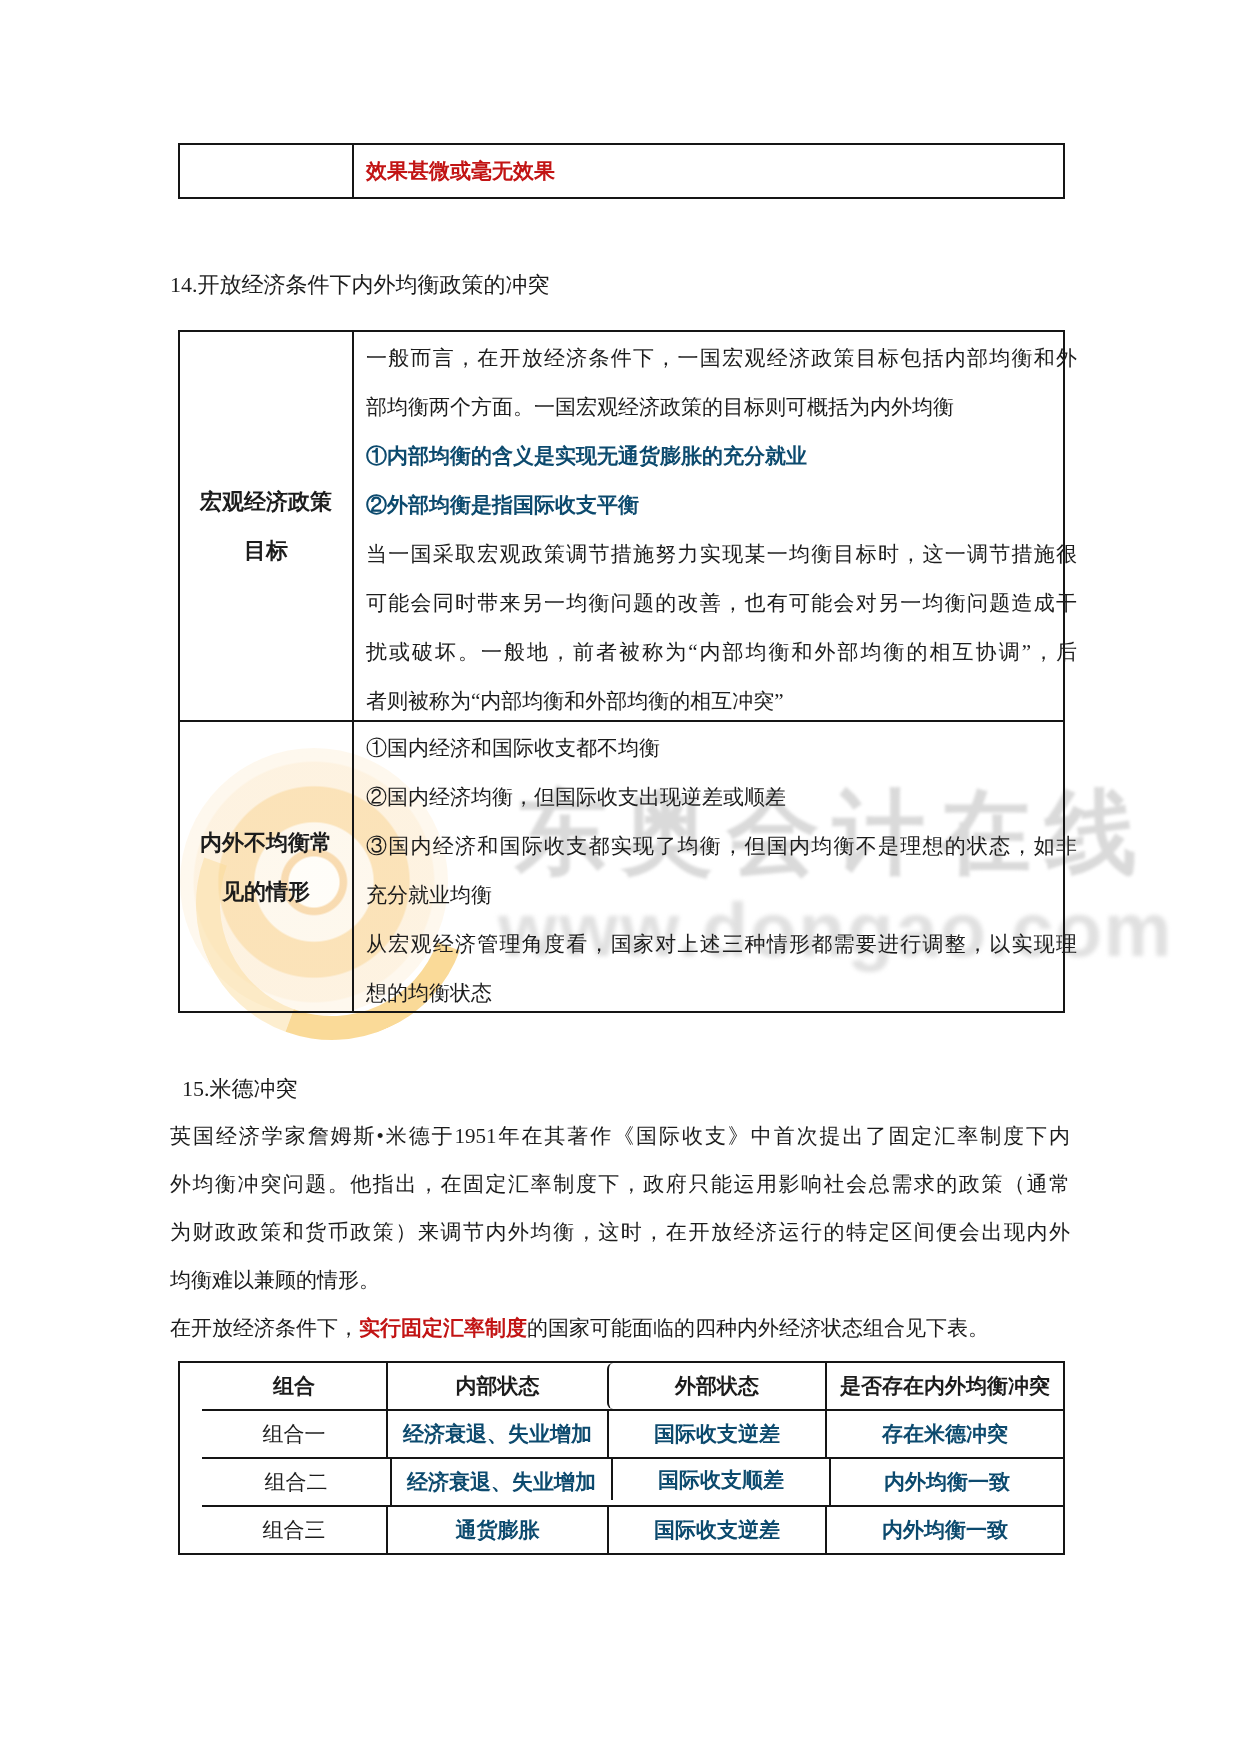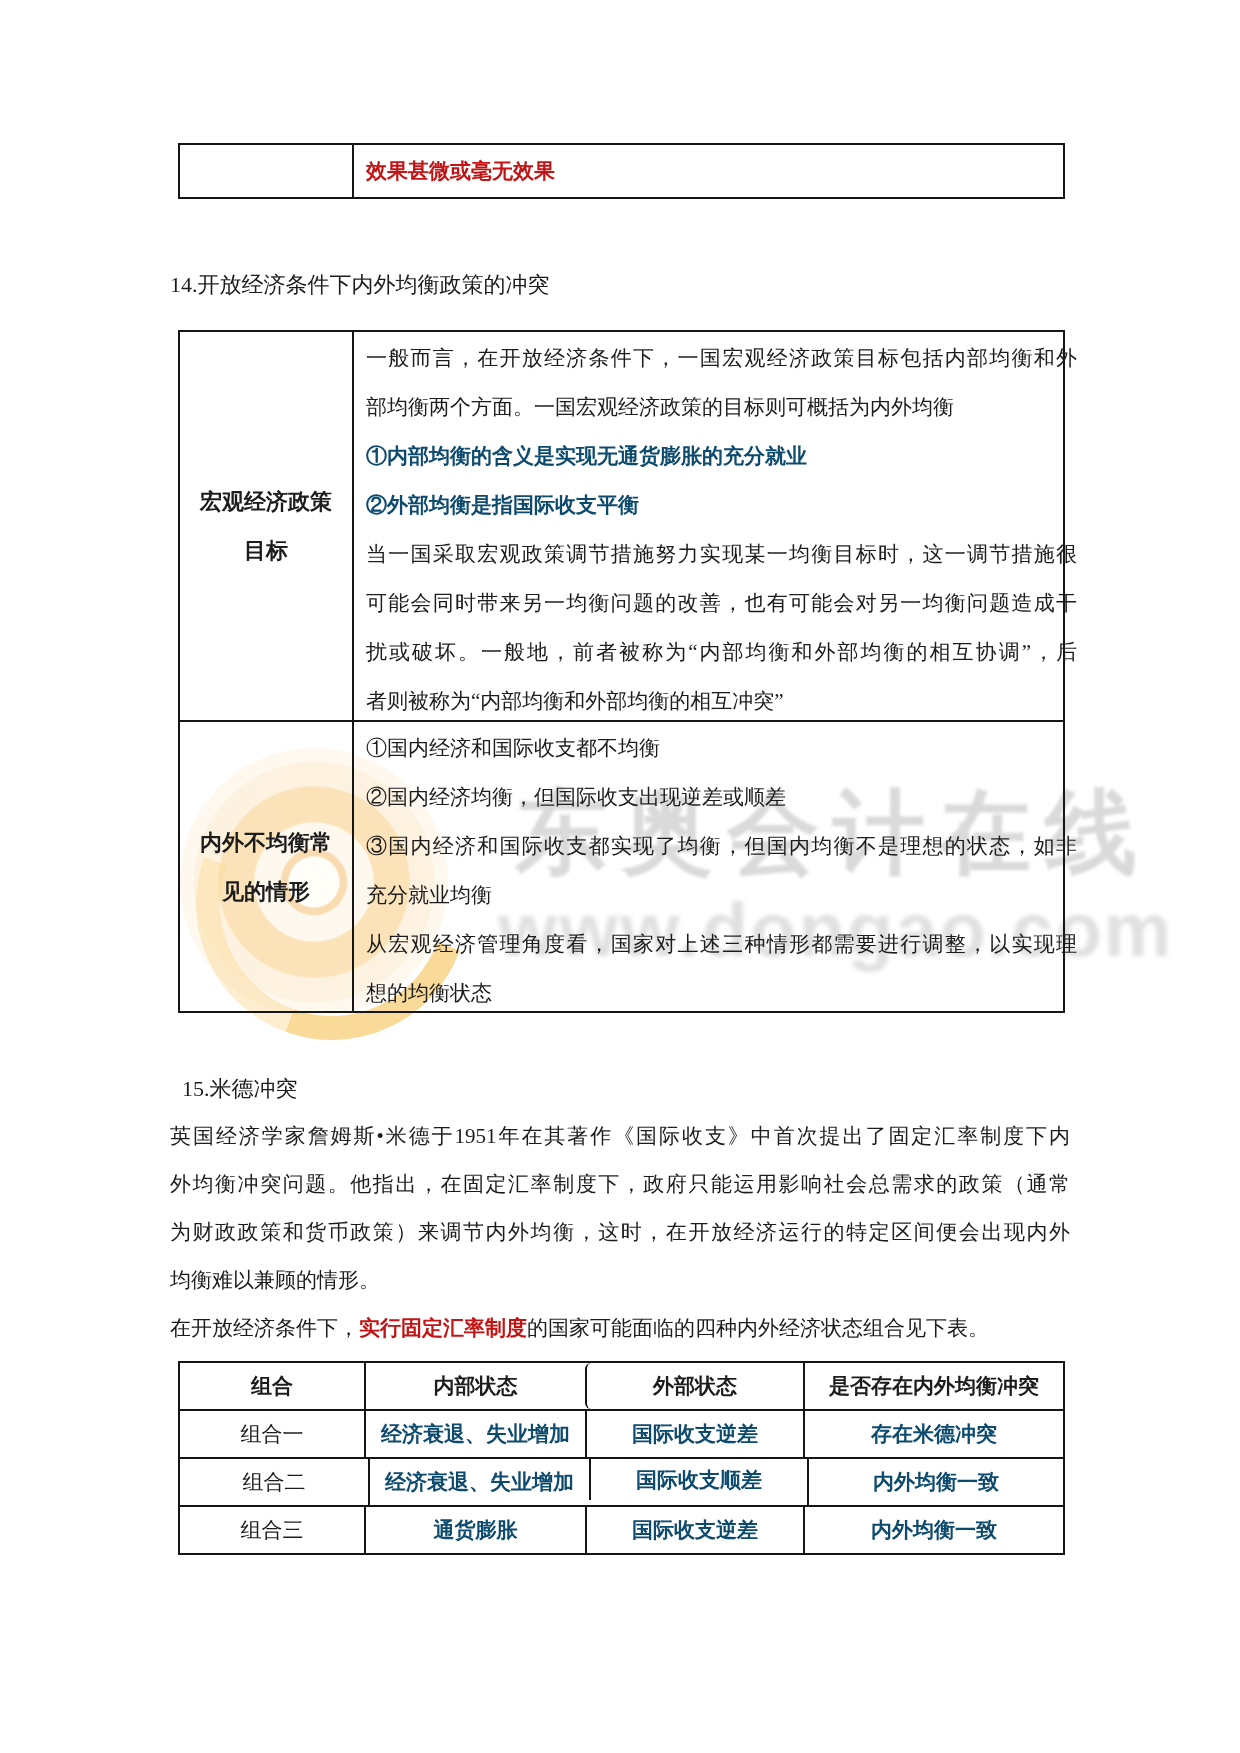--- a/index.html
+++ b/index.html
@@ -59,21 +59,21 @@
   .jline{white-space:normal;text-align:justify;text-align-last:justify;}
   .blue{color:#0c4a6e;font-weight:bold;}
   .red{color:#c21414;font-weight:bold;}
   .heading{font-size:22px;line-height:30px;color:#1c1c1c;white-space:nowrap;}
   .para-line{font-size:21px;line-height:48px;white-space:nowrap;}
   .para-just{white-space:normal;text-align:justify;text-align-last:justify;}
   .vsep{position:absolute;top:0;bottom:0;width:2px;background:#151515;}
   .hsep{position:absolute;left:0;right:0;height:2px;background:#151515;}
   
   .grid-tbl{border:2px solid #151515;box-sizing:border-box;}
-  .grid-row{display:flex;}
+  .grid-row{display:flex;margin-left:22px;}
   .grid-cell{
     box-sizing:border-box;display:flex;align-items:center;justify-content:center;
     font-size:21px;text-align:center;border-left:2px solid #151515;border-top:2px solid #151515;
   }
   .grid-cell.first-col{border-left:none;}
   .grid-row.first-row .grid-cell{border-top:none;}
   .grid-head{font-weight:bold;}
 </style>
 </head>
 <body>

